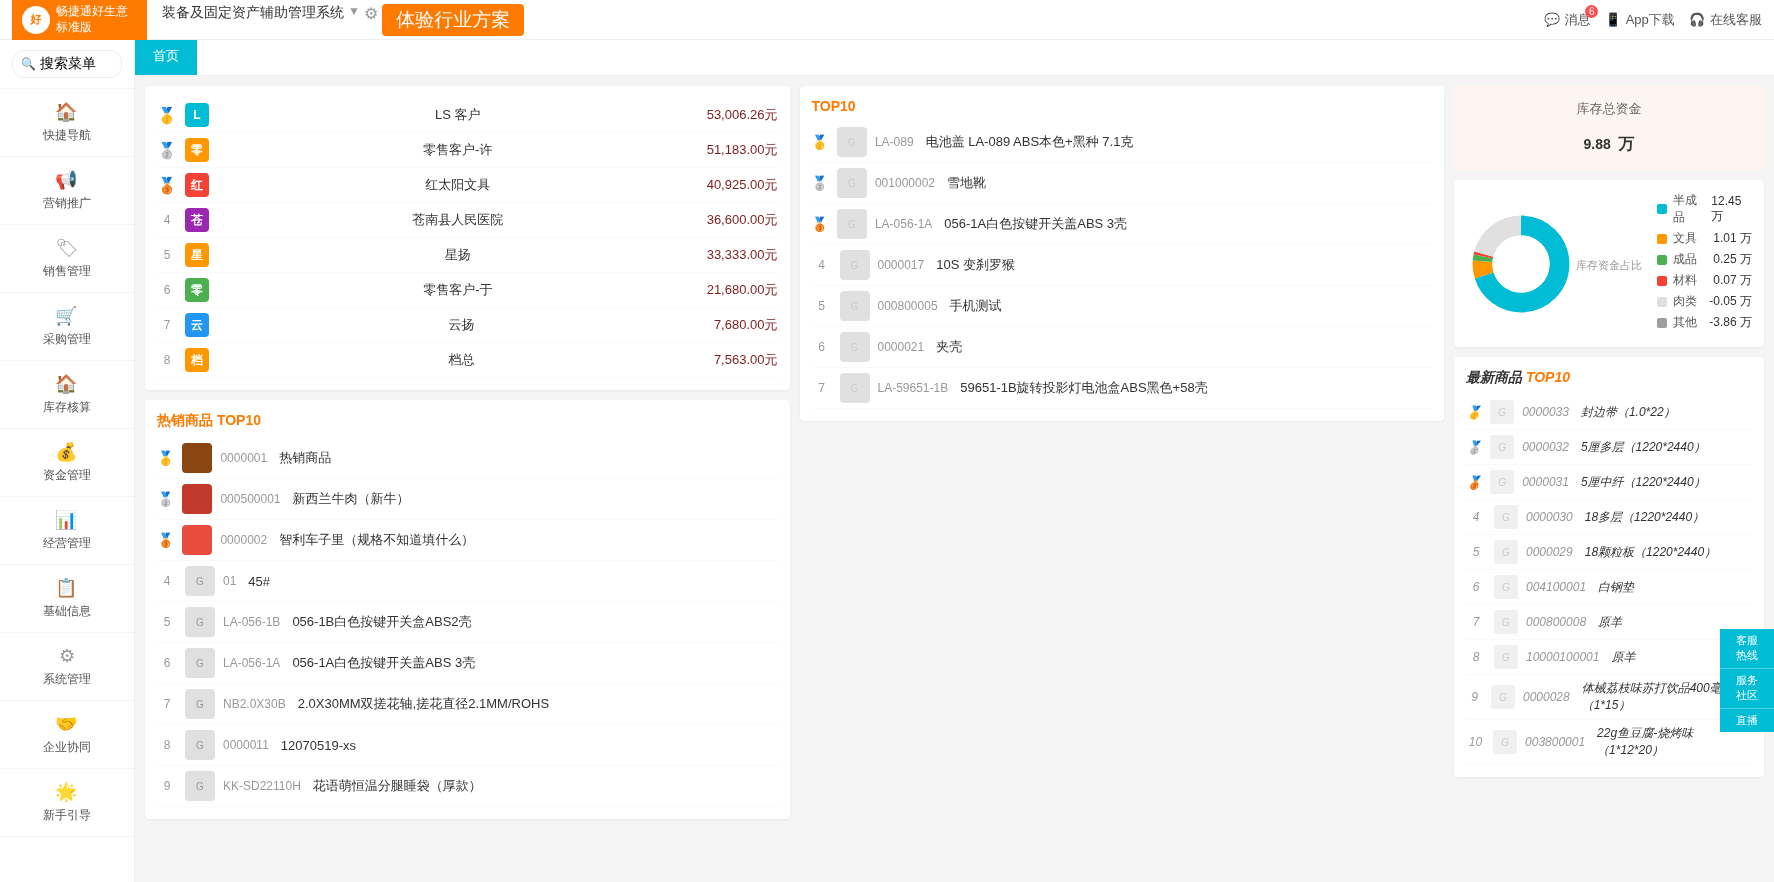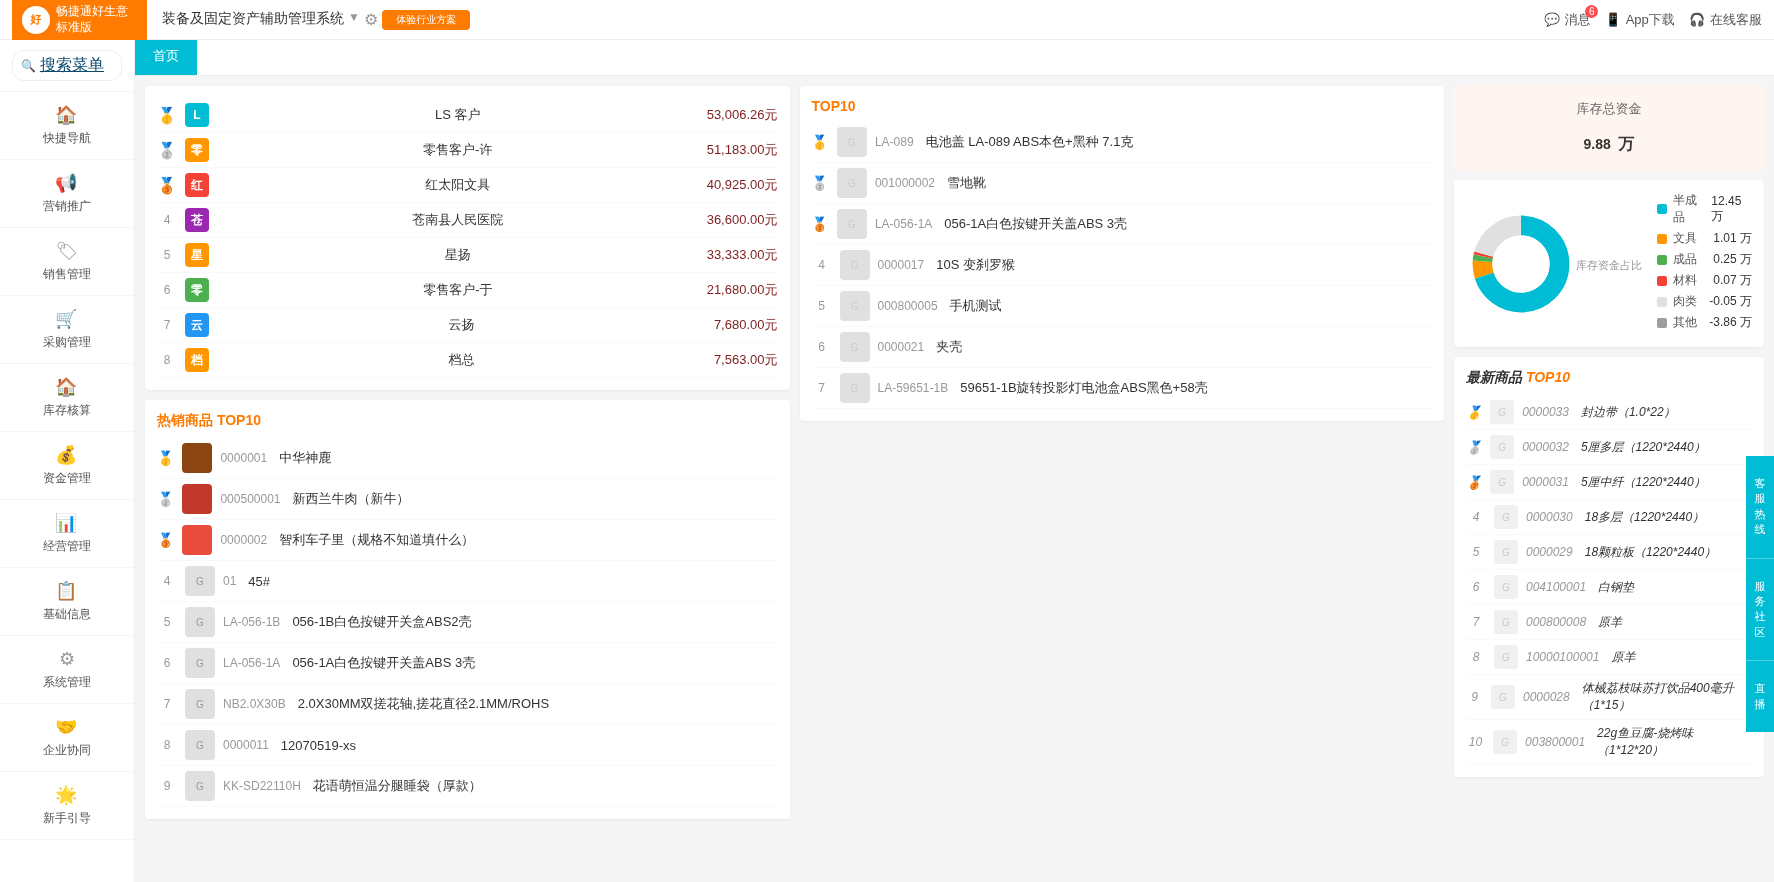--- a/index.html
+++ b/index.html
@@ -4,21 +4,21 @@
   <style>
     * { margin: 0; padding: 0; box-sizing: border-box; }
     body { font-family: 'Microsoft YaHei', Arial, sans-serif; font-size: 13px; background: #f5f5f5; width: 1774px; min-height: 882px; overflow: hidden; }
     
     
     .topbar { height: 40px; background: #fff; display: flex; align-items: center; padding: 0 12px; border-bottom: 1px solid #eee; position: fixed; top: 0; left: 0; right: 0; z-index: 100; }
     .topbar-logo { width: 135px; background: #ff7a00; height: 40px; display: flex; align-items: center; padding: 0 10px; gap: 6px; }
     .topbar-logo-icon { width: 28px; height: 28px; background: #fff; border-radius: 50%; display: flex; align-items: center; justify-content: center; font-weight: bold; color: #ff7a00; font-size: 11px; }
     .topbar-logo-text { color: #fff; font-size: 12px; line-height: 1.3; }
     .topbar-center { flex: 1; display: flex; align-items: flex-start; gap: 4px; padding: 0 15px; }
-    .topbar-btn { background: #ff7a00; color: #fff; border: none; padding: 3px 14px; border-radius: 4px; cursor: pointer; font-size: 10px; }
+    .topbar-btn { background: #ff7a00; color: #fff; border: none; padding: 3px 14px; border-radius: 4px; cursor: pointer; font-size: 19px; }
     .topbar-right { display: flex; align-items: center; gap: 15px; margin-left: auto; }
     .topbar-right-item { display: flex; align-items: center; gap: 4px; color: #555; font-size: 13px; cursor: pointer; position: relative; }
     .badge { background: #ff4d4f; color: #fff; border-radius: 8px; font-size: 10px; padding: 1px 4px; position: absolute; top: -6px; right: -8px; }
 
     
     .layout { display: flex; margin-top: 40px; height: calc(882px - 40px); }
     
     
     .sidebar { width: 135px; background: #fff; border-right: 1px solid #eee; height: 100%; overflow-y: auto; flex-shrink: 0; }
     .sidebar-item { display: flex; flex-direction: column; align-items: center; padding: 12px 5px; cursor: pointer; border-bottom: 1px solid #f5f5f5; color: #555; font-size: 12px; gap: 4px; }
@@ -79,21 +79,21 @@
     .new-img { width: 24px; height: 24px; border-radius: 3px; background: #f0f0f0; flex-shrink: 0; display: flex; align-items: center; justify-content: center; }
     .new-code { font-size: 12px; color: #999; margin-right: 4px; }
     .new-name { font-size: 12px; color: #333; }
 
     
     ::-webkit-scrollbar { width: 4px; }
     ::-webkit-scrollbar-thumb { background: #ddd; border-radius: 2px; }
 
     
     .float-btns { position: fixed; right: 0; bottom: 150px; display: flex; flex-direction: column; }
-    .float-btn { background: #00bcd4; color: #fff; width: 28px; padding: 20px 4px; text-align: center; font-size: 11px; cursor: pointer; border-bottom: 1px solid rgba(255,255,255,0.3); line-height: 1.4; }
+    .float-btn { background: #00bcd4; color: #fff; width: 54px; padding: 4px 4px; text-align: center; font-size: 11px; cursor: pointer; border-bottom: 1px solid rgba(255,255,255,0.3); line-height: 1.4; }
     .float-btn:last-child { border-bottom: none; }
 
     .img-placeholder { width: 30px; height: 30px; border-radius: 4px; background: #e0e0e0; display: flex; align-items: center; justify-content: center; font-size: 10px; color: #999; }
   </style>
 </head>
 <body>
 
 <div class="topbar">
   <div class="topbar-logo">
     <div class="topbar-logo-icon">好</div>
@@ -124,21 +124,21 @@
     </div>
   </div>
 </div>
 
 <div class="layout">
 
   <div class="sidebar">
     <div class="sidebar-item search-item">
       <div class="search-box">
         <span>🔍</span>
-        <span style="font-size:16px;color:#0c4a6e;text-decoration:underline;">搜索菜单</span>
+        <span style="font-size:14px;color:#000000;">搜索菜单</span>
       </div>
     </div>
     <div class="sidebar-item">
       <span class="icon">🏠</span>
       <span>快捷导航</span>
     </div>
     <div class="sidebar-item">
       <span class="icon">📢</span>
       <span>营销推广</span>
     </div>
@@ -244,21 +244,21 @@
 
         <div class="hot-section card">
           <div class="section-title">
             <span>热销商品 TOP10</span>
           </div>
           <div id="hot-products-list">
               <div class="product-item">
     <span style="font-size:14px;">🥇</span>
     <div class="product-img" style="background:#8B4513;"></div>
     <span class="product-code">0000001</span>
-    <span class="product-name">中华神鹿</span>
+    <span class="product-name">热销商品</span>
   </div>
               <div class="product-item">
     <span style="font-size:14px;">🥈</span>
     <div class="product-img" style="background:#c0392b;"></div>
     <span class="product-code">000500001</span>
     <span class="product-name">新西兰牛肉（新牛）</span>
   </div>
               <div class="product-item">
     <span style="font-size:14px;">🥉</span>
     <div class="product-img" style="background:#e74c3c;"></div>

